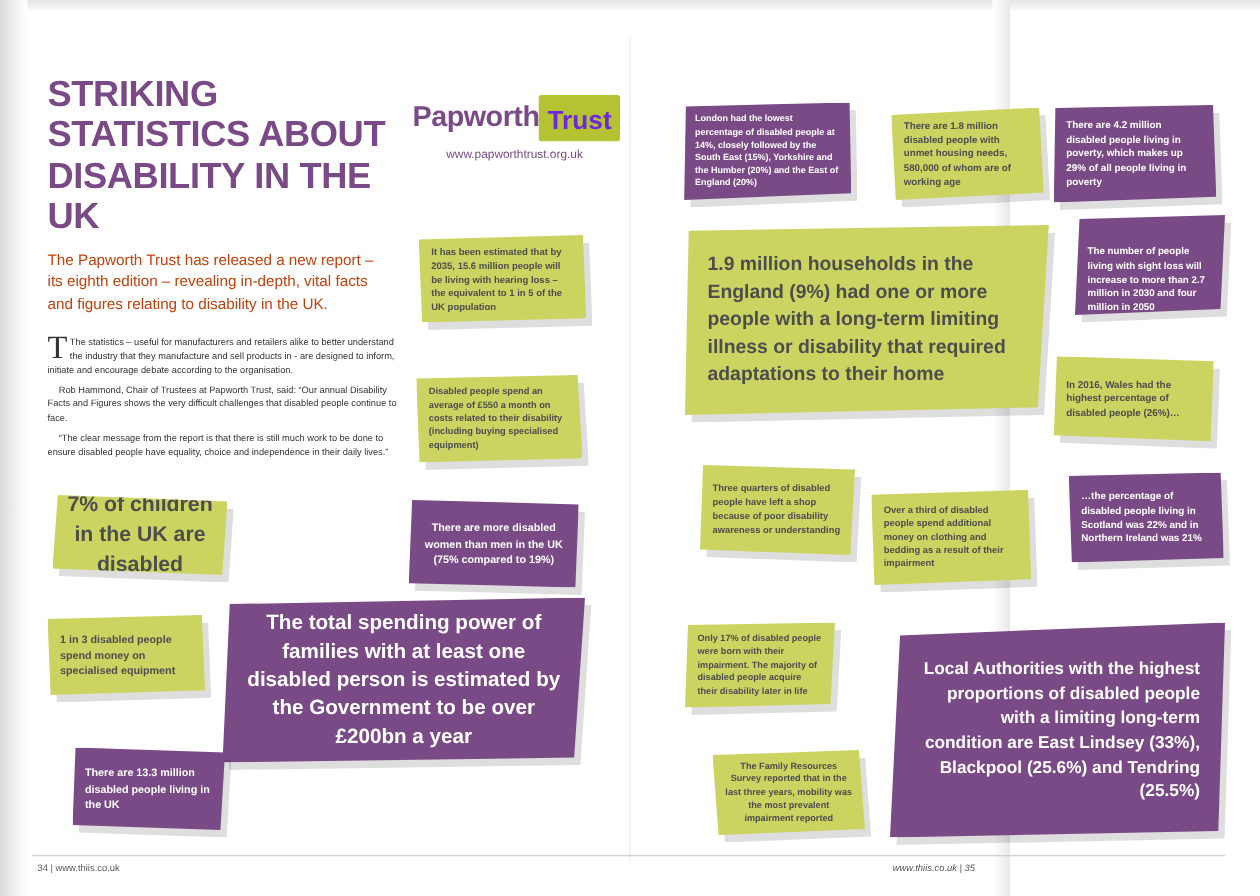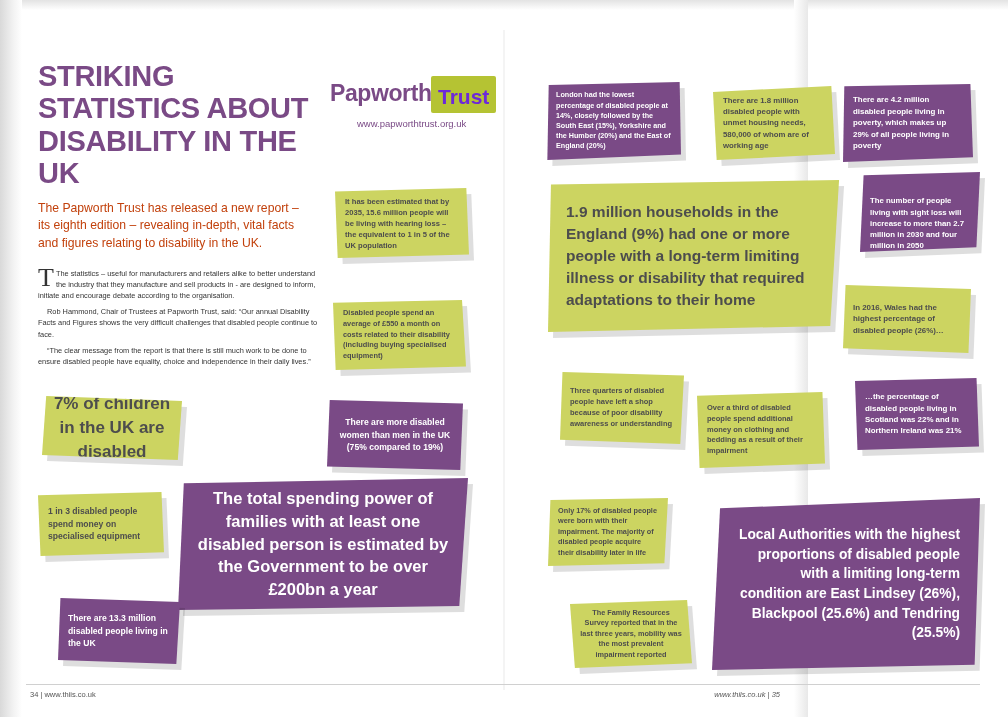--- a/index.html
+++ b/index.html
@@ -201,21 +201,21 @@
   <div class="shape green bold" style="left:548px;top:498px;width:120px;height:68px;">
     <div class="shadow" style="clip-path:polygon(2% 3%,100% 0%,97% 96%,0% 100%);"></div>
     <div class="panel" style="clip-path:polygon(2% 3%,100% 0%,97% 96%,0% 100%);">
       <div class="txt" style="font-size:7.3px;line-height:1.45;">Only 17% of disabled people were born with their impairment. The majority of disabled people acquire their disability later in life</div>
     </div>
   </div>
 
   <div class="shape purple bold" style="left:712px;top:498px;width:268px;height:172px;">
     <div class="shadow" style="clip-path:polygon(3% 6%,100% 0%,98% 97%,0% 100%);"></div>
     <div class="panel" style="clip-path:polygon(3% 6%,100% 0%,98% 97%,0% 100%);">
-      <div class="txt" style="font-size:13.8px;line-height:1.42;padding:10px 20px 10px 24px;text-align:right;">Local Authorities with the highest proportions of disabled people with a limiting long-term condition are East Lindsey (26%), Blackpool (25.6%) and Tendring (25.5%)</div>
+      <div class="txt" style="font-size:13.8px;line-height:1.42;padding:10px 20px 10px 24px;text-align:right;">Local Authorities with the highest proportions of disabled people with a limiting long-term condition are East Lindsey (33%), Blackpool (25.6%) and Tendring (25.5%)</div>
     </div>
   </div>
 
   <div class="shape green bold" style="left:570px;top:600px;width:122px;height:68px;">
     <div class="shadow" style="clip-path:polygon(0% 6%,96% 0%,100% 93%,4% 100%);"></div>
     <div class="panel" style="clip-path:polygon(0% 6%,96% 0%,100% 93%,4% 100%);">
       <div class="txt" style="font-size:7.3px;line-height:1.45;text-align:center;">The Family Resources Survey reported that in the last three years, mobility was the most prevalent impairment reported</div>
     </div>
   </div>
 

